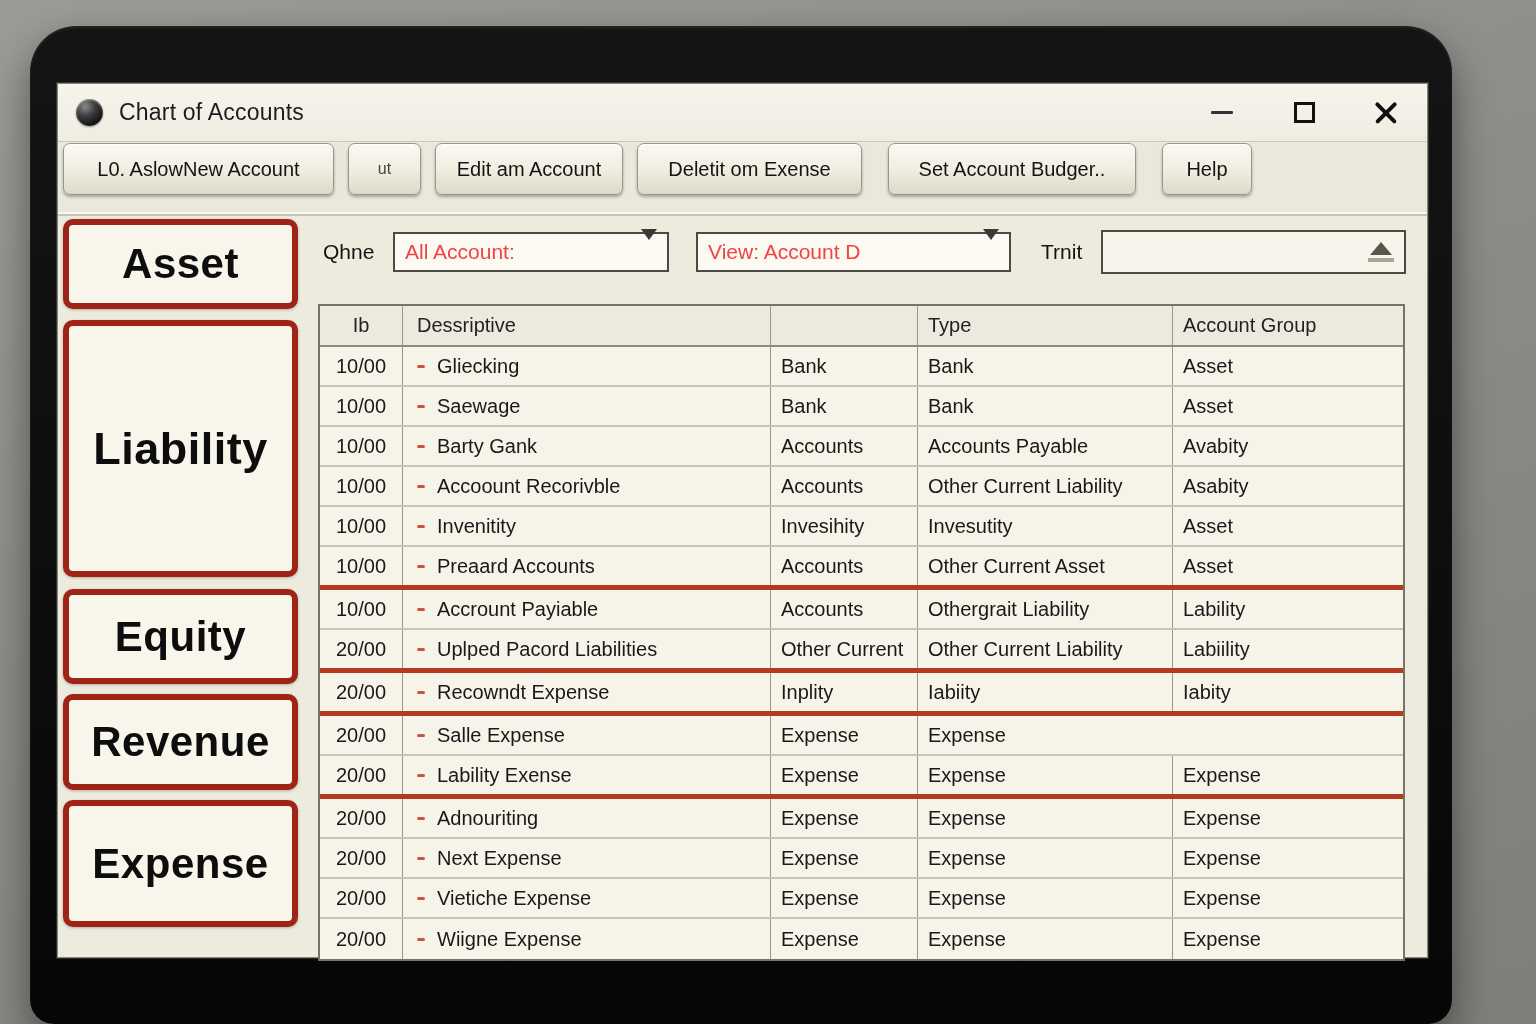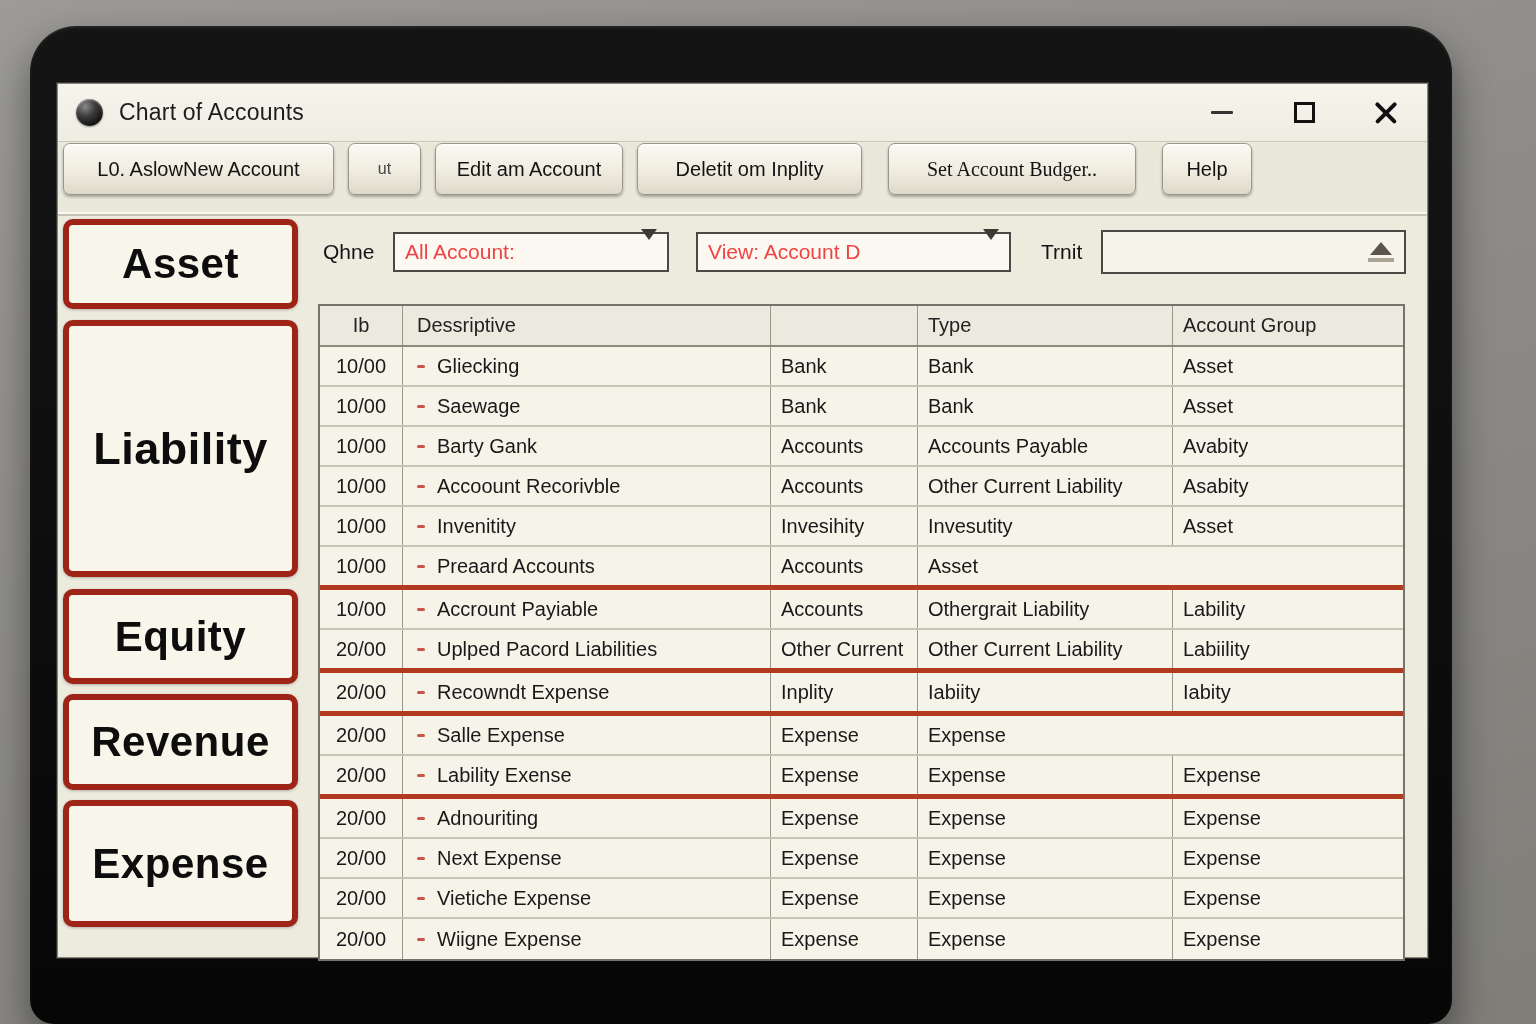--- a/index.html
+++ b/index.html
@@ -73,21 +73,21 @@
     border:1px solid #9a968a; border-radius:7px;
     box-shadow: 0 2px 3px rgba(0,0,0,.30), inset 0 1px 0 #fff;
     font-family:"Liberation Sans",sans-serif;
     font-size:20px; color:#141414; cursor:pointer;
     display:flex; align-items:center; justify-content:center;
   }
   .tb-btn:nth-child(1){ width:271px; }
   .tb-btn:nth-child(2){ width:73px; font-size:16px; color:#444; }
   .tb-btn:nth-child(3){ width:188px; }
   .tb-btn:nth-child(4){ width:225px; }
-  .tb-btn:nth-child(5){ width:248px; margin-left:12px;font-family:Liberation Serif, serif; }
+  .tb-btn:nth-child(5){ width:248px; margin-left:12px; }
   .tb-btn:nth-child(6){ width:90px;  margin-left:12px; }
 
   
   .filters { position:absolute; left:0; top:140px; right:0; height:62px; }
   .flt-label { position:absolute; top:16px; font-size:21px; color:#141414; }
   .lbl-left  { left:265px; }
   .lbl-right { left:983px; }
   .combo {
     position:absolute; top:8px; height:40px;
     background:#fbf9f2; border:2px solid #4a4a45;
@@ -183,21 +183,21 @@
       <div class="wc">
           <div class="close-glyph"></div>
         </div>
     </div>
   </div>
 
   <div class="toolbar" id="toolbar">
       <button class="tb-btn">L0. AslowNew Account</button>
       <button class="tb-btn">ut</button>
       <button class="tb-btn">Edit am Account</button>
-      <button class="tb-btn">Deletit om Inplity</button>
+      <button class="tb-btn">Deletit om Exense</button>
       <button class="tb-btn">Set Account Budger..</button>
       <button class="tb-btn">Help</button>
     </div>
 
   <div class="filters">
     <div class="flt-label lbl-left">Qhne</div>
     <div class="combo combo-1">
       <span>All Account:</span>
       <span class="chev"><span class="chevron-down"></span></span>
     </div>
@@ -281,20 +281,21 @@
         <div class="t-cell c3">Invesutity</div>
         <div class="t-cell c4">Asset</div>
       </div>
       <div class="t-row divider">
         <div class="t-cell c0">10/00</div>
         <div class="t-cell c1">
           <span class="marker"></span>
           <span>Preaard Accounts</span>
         </div>
         <div class="t-cell c2">Accounts</div>
+        <div class="t-cell c3">Other Current Asset</div>
         <div class="t-cell c4">Asset</div>
       </div>
       <div class="t-row">
         <div class="t-cell c0">10/00</div>
         <div class="t-cell c1">
           <span class="marker"></span>
           <span>Accrount Payiable</span>
         </div>
         <div class="t-cell c2">Accounts</div>
         <div class="t-cell c3">Othergrait Liability</div>

